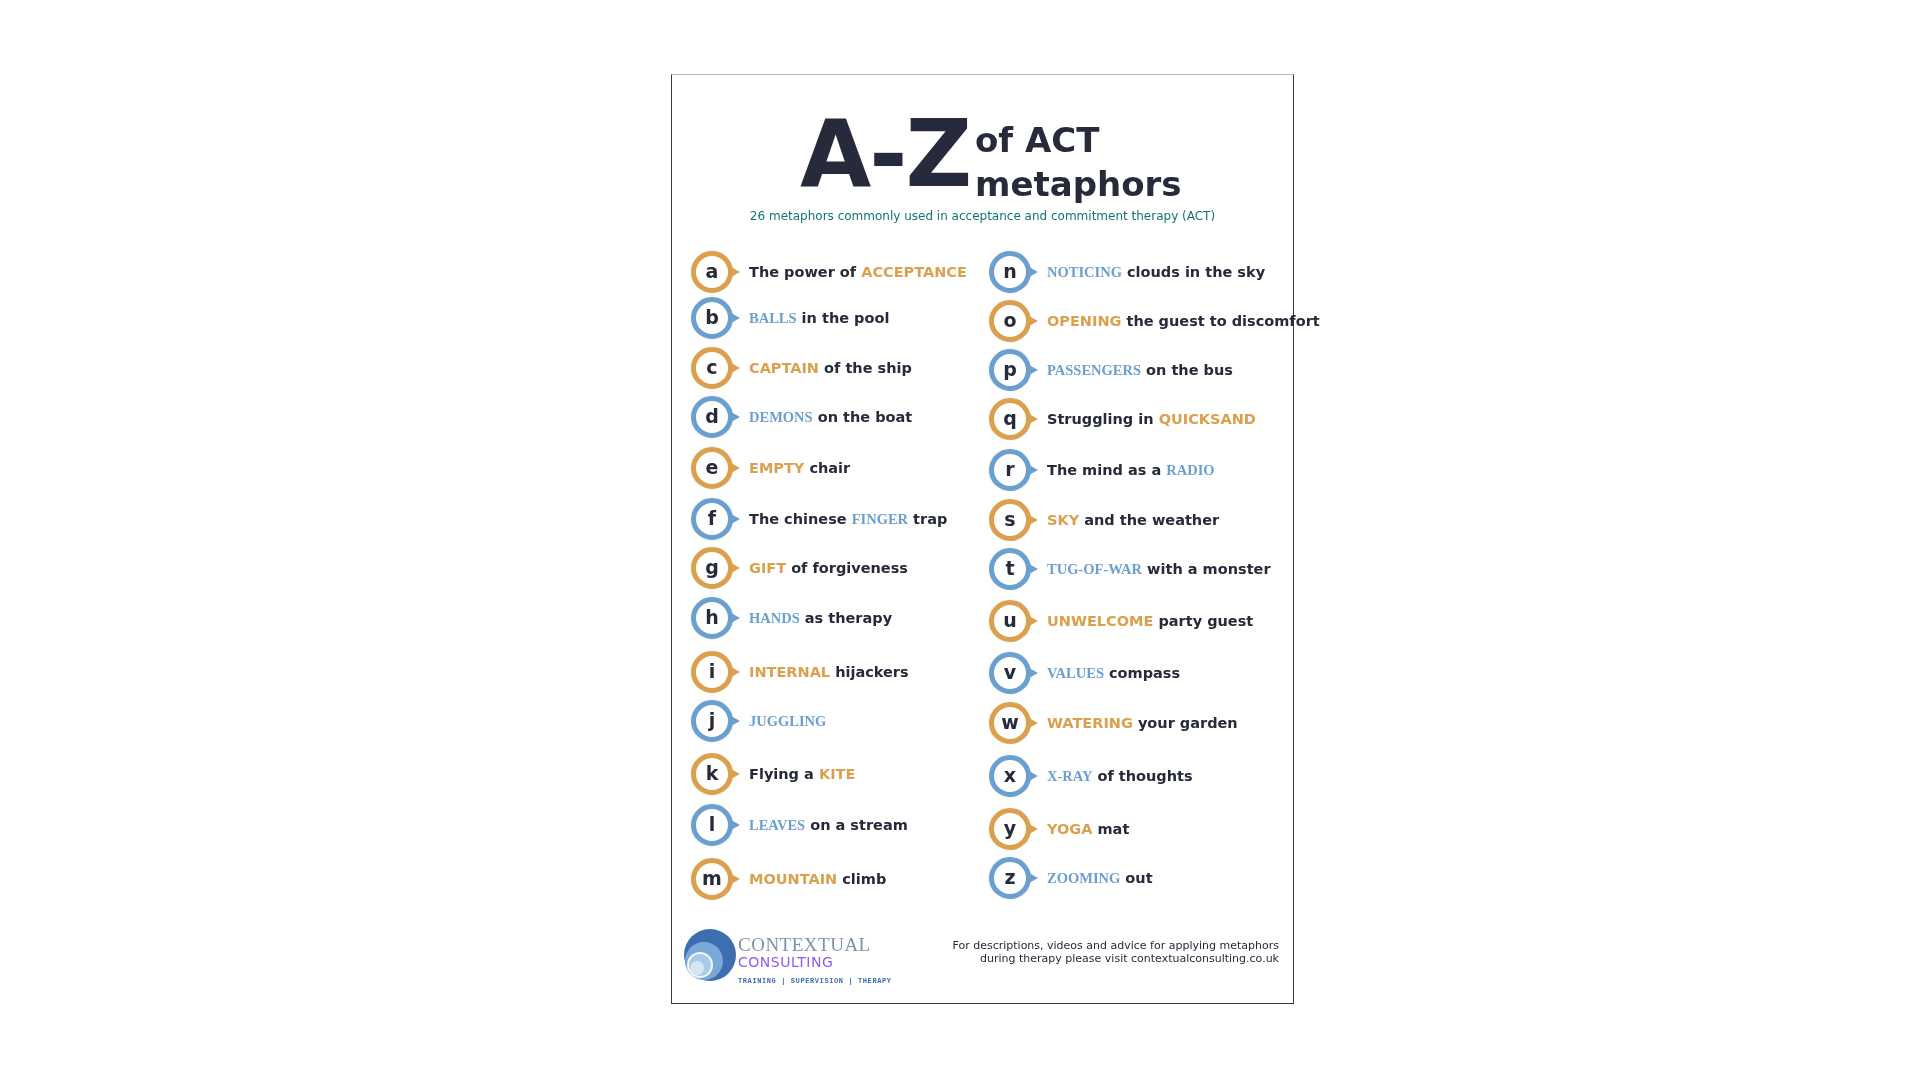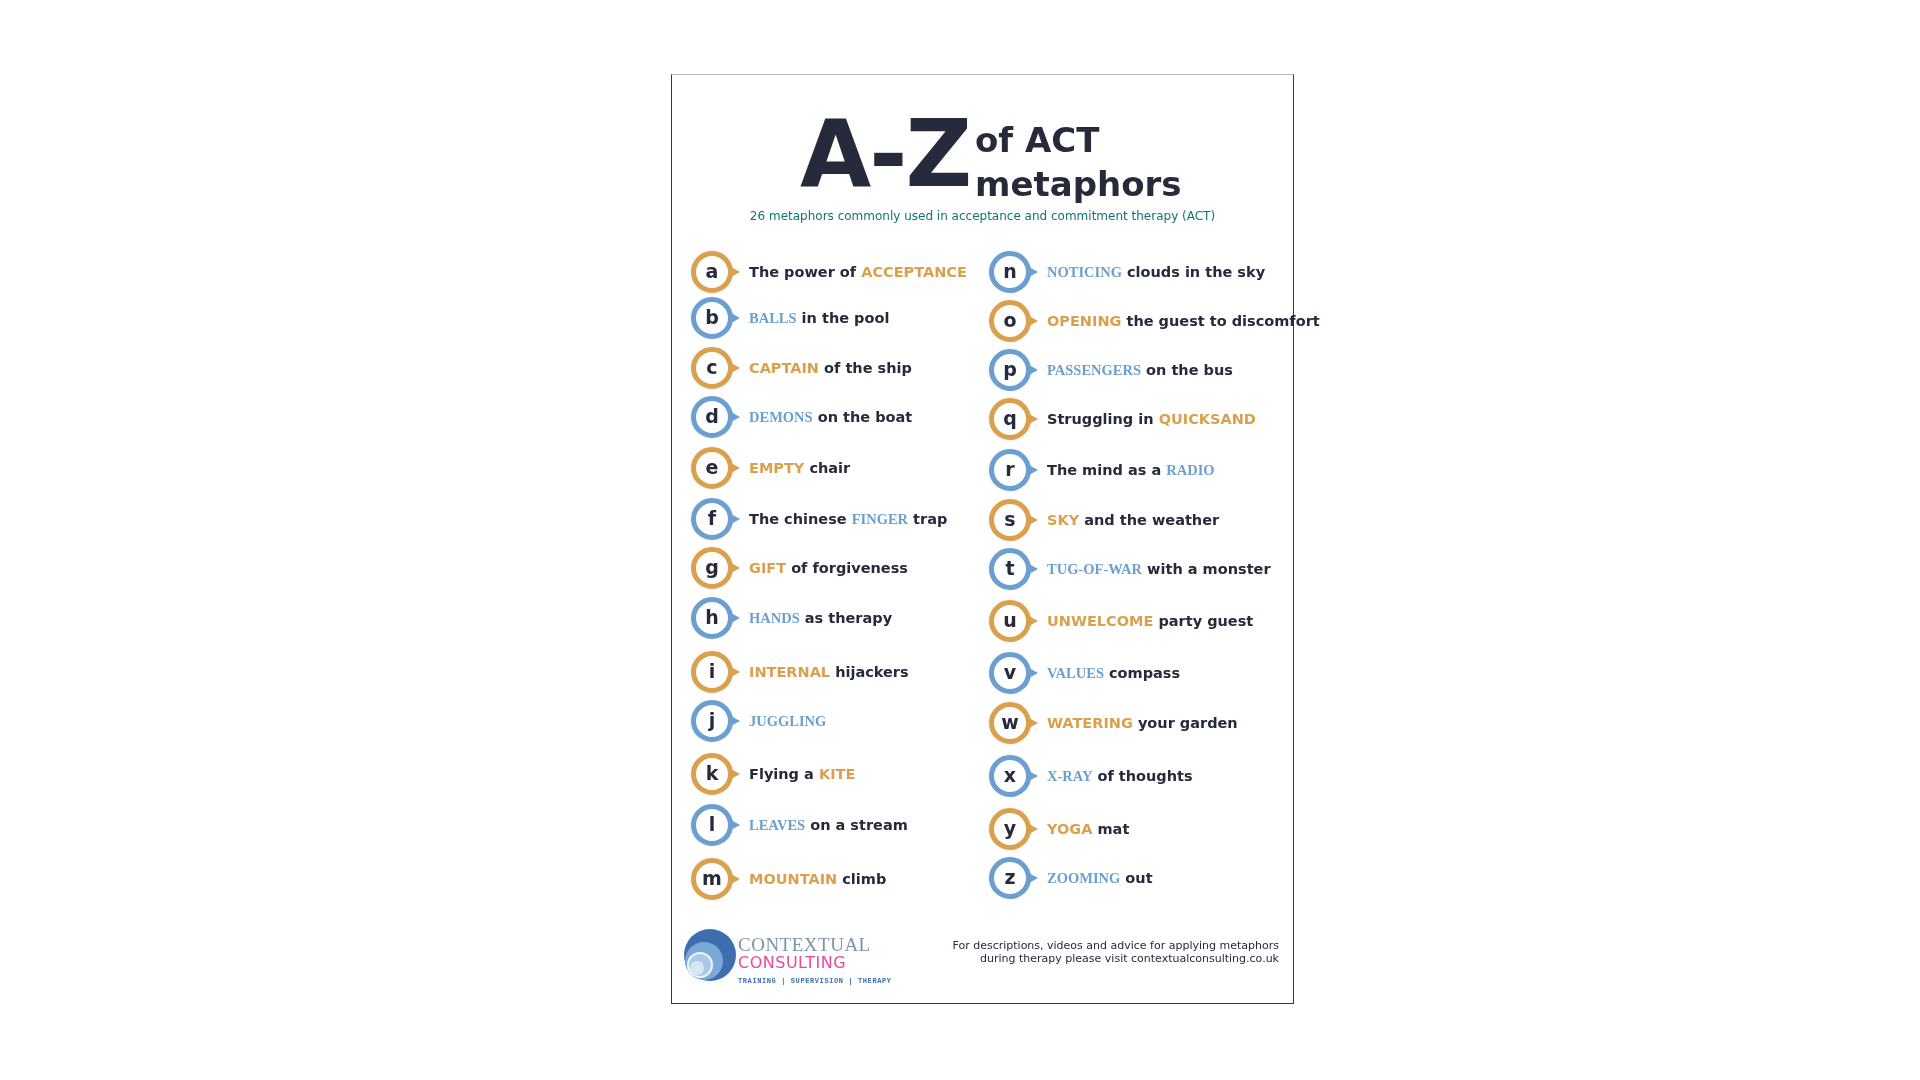--- a/index.html
+++ b/index.html
@@ -25,21 +25,21 @@
   .orange .ring { border-color:#dba04e; }
   .orange .pointer { border-left-color:#dba04e; }
   .blue .ring { border-color:#6a9fcf; }
   .blue .pointer { border-left-color:#6a9fcf; }
   .hl-orange { color:#dba04e; }
   .hl-blue { color:#6a9fcf;font-family:Liberation Serif, serif; }
   .logo { position:absolute; left:8px; top:850px; width:180px; height:60px; }
   .logo-circles { position:absolute; left:0; top:0; width:60px; height:60px; }
   .logo-text1 { position:absolute; left:58px; top:10px; font-size:19px; color:#7d93a8;
                 letter-spacing:0.5px; line-height:1; font-family:Liberation Serif, serif; font-weight:normal; }
-  .logo-text2 { position:absolute; left:58px; top:30px; font-size:16px; color:#ec4899;
+  .logo-text2 { position:absolute; left:58px; top:30px; font-size:14px; color:#8b5cf6;
                 letter-spacing:0.5px; line-height:1; }
   .logo-tag { position:absolute; left:58px; top:52px; font-size:7px; font-weight:bold; color:#3d6fb0;
               letter-spacing:0.6px; white-space:nowrap;font-family:Liberation Mono, monospace; }
   .footer-note { position:absolute; right:14px; top:864px; text-align:right; font-size:11px;
                  line-height:13px; color:#262a3a; }
 </style>
 </head>
 <body>
 
 <div class="page">

